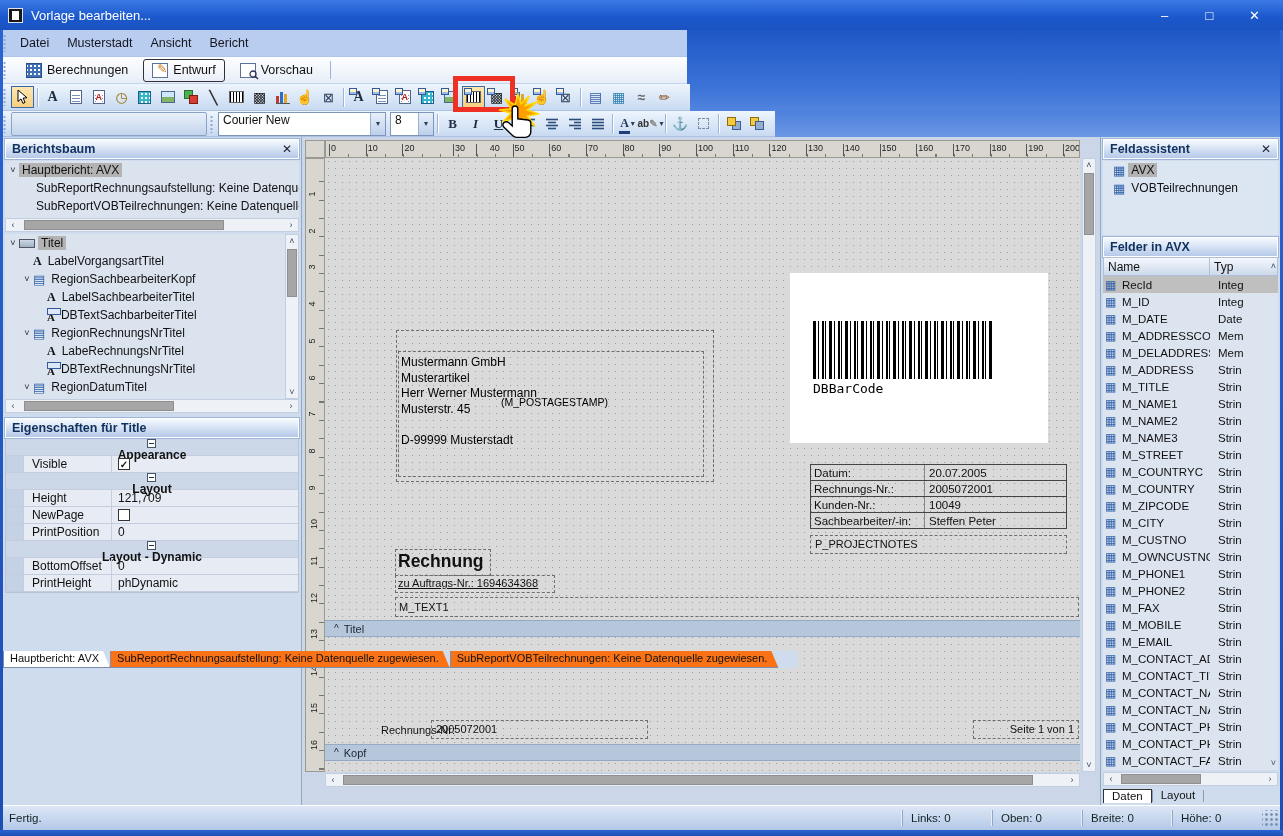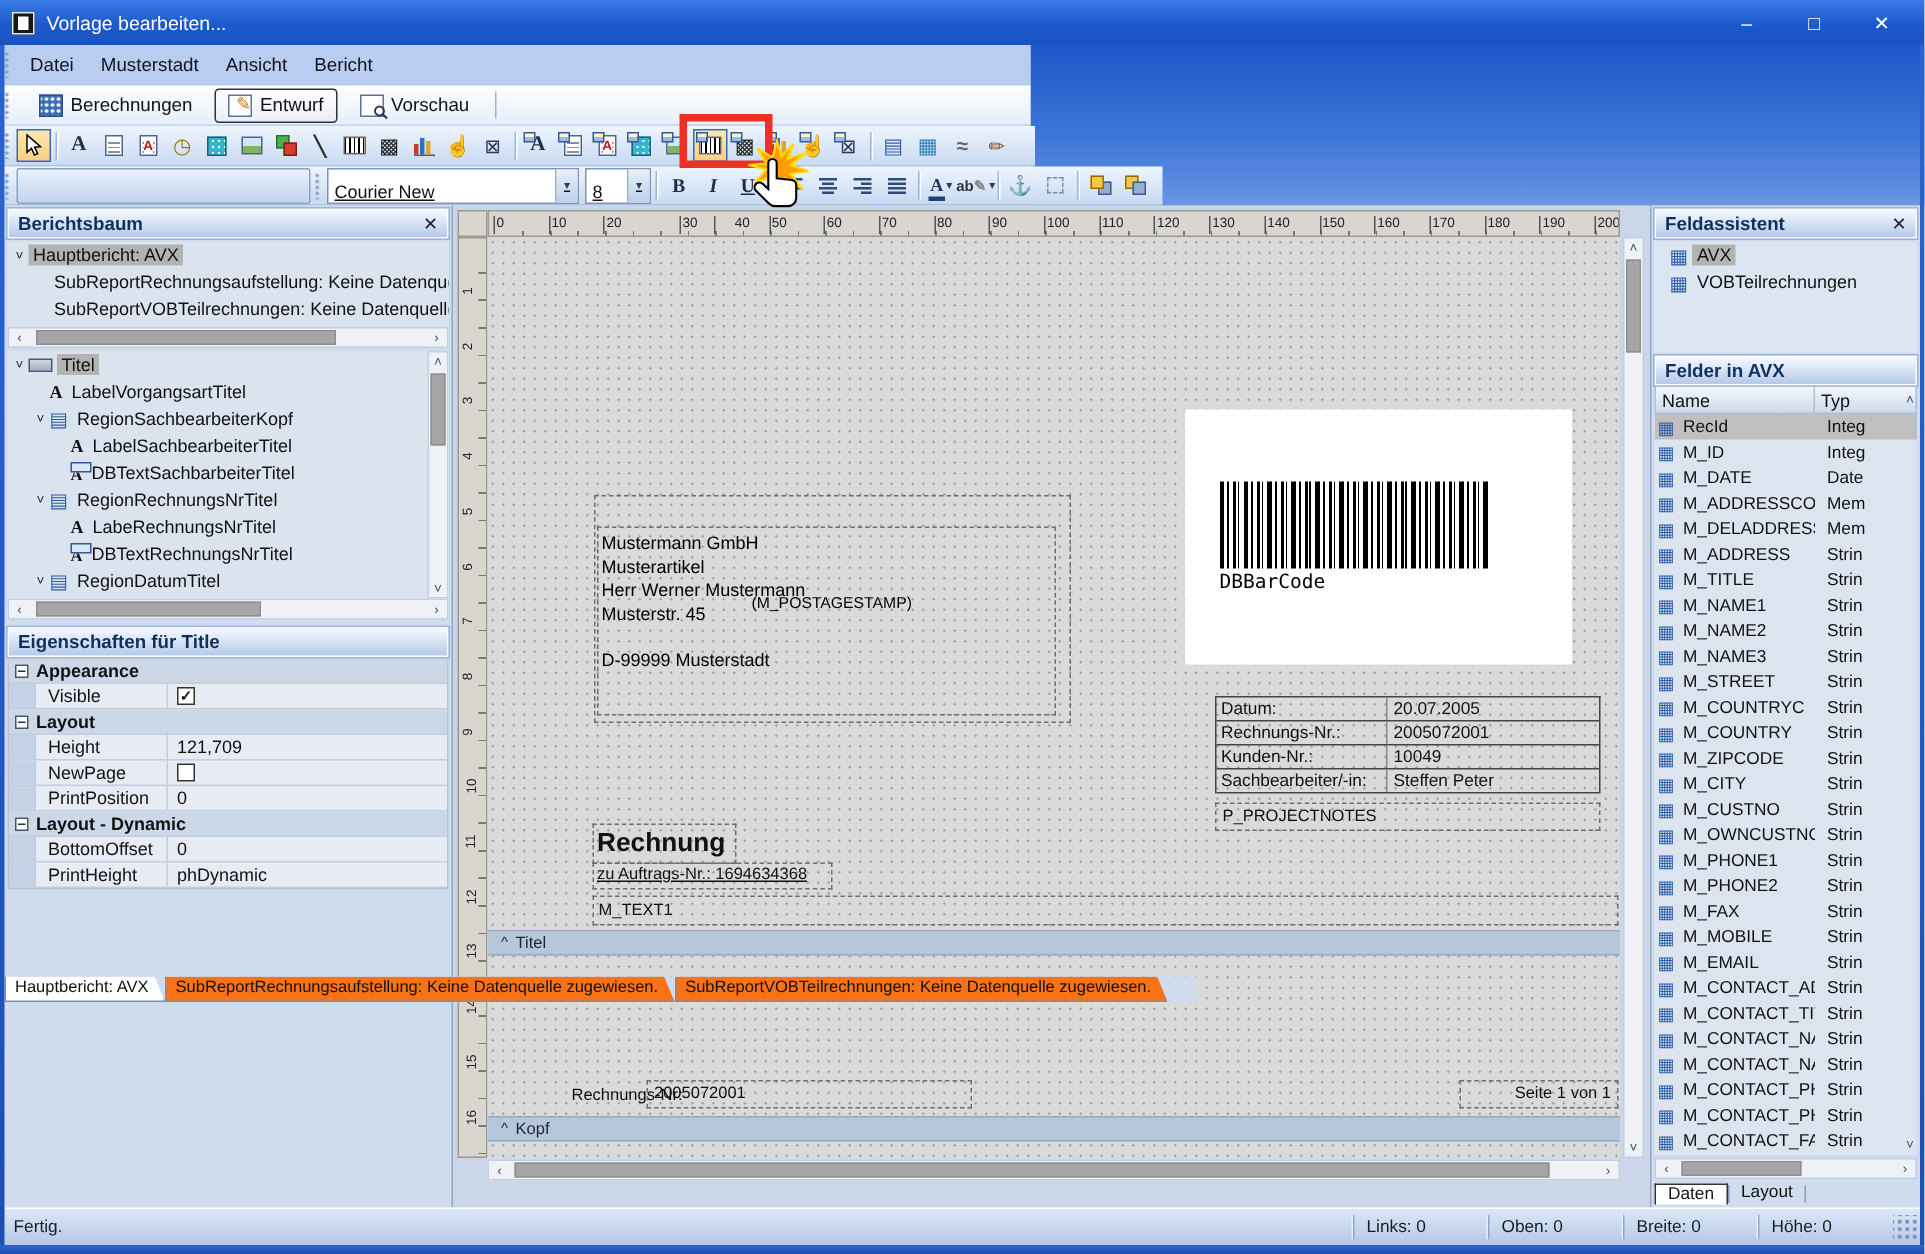--- a/index.html
+++ b/index.html
@@ -72,21 +72,21 @@
   .gChart i:nth-child(3){ background:#e0a62b; height:9px; }
   .gHand { font-size:14px; color:#d8a51c; }
   .gX { font-size:13px; color:#2a3a55; }
   .gList { font-size:14px; color:#3a62a8; }
   .gTable { font-size:14px; color:#2f7fb0; }
   .gWavy { font-size:14px; color:#666; font-weight:bold; }
   .gBrush { font-size:13px; color:#8b4513; }
   .db-mini { position:absolute; left:1px; top:1px; width:8px; height:7px;
     background:linear-gradient(180deg,#fdf4c8 50%,#9db9e4 50%); border:1px solid #33589c; }
 
-  .combo { height:24px; background:#fff; border:1px solid #7e94b8; display:flex; align-items:flex-end; font-size:12px; flex:none;text-decoration:underline; }
+  .combo { height:24px; background:#fff; border:1px solid #7e94b8; display:flex; align-items:flex-start; font-size:12px; flex:none; }
   .combo .val { flex:1; padding:0 4px; overflow:hidden; white-space:nowrap; }
   .combo .dd { width:15px; height:100%; background:linear-gradient(180deg,#e8f0fb,#bcd0ec); border-left:1px solid #9cb0d0;
     display:flex; align-items:center; justify-content:center; font-size:8px; color:#2c3e5c; }
   #style-combo { width:196px; background:linear-gradient(180deg,#e9f0fa,#c3d4ec); border:1px solid #8aa2c4; border-radius:2px; }
   .fB { font-family:"Liberation Serif",serif; font-weight:bold; font-size:13px; color:#1e2c44; }
   .fI { font-family:"Liberation Serif",serif; font-style:italic; font-weight:bold; font-size:13px; color:#1e2c44; }
   .fU { font-family:"Liberation Serif",serif; text-decoration:underline; font-weight:bold; font-size:13px; color:#1e2c44; }
   .fcA { position:relative; font-family:"Liberation Serif",serif; font-weight:bold; font-size:12px; color:#203864; }
   .fcA .bar { position:absolute; left:-1px; right:-1px; bottom:-3px; height:3px; background:#1f3d7a; }
   .hl { font-size:10px; font-weight:bold; color:#333; }
@@ -124,21 +124,21 @@
   .sb-h { height:14px; background:#eef2f7; border:1px solid #c2cfe0; display:flex; align-items:center; }
   .sb-v { width:14px; background:#eef2f7; border:1px solid #c2cfe0; display:flex; flex-direction:column; align-items:center; position:absolute; }
   .sb-ar { width:14px; height:12px; display:flex; align-items:center; justify-content:center; font-size:9px; color:#3a4a66; flex:none; }
   .sb-th { background:#a6a6a6; border:1px solid #8f8f8f; }
   .sb-h .sb-th { height:10px; }
   .sb-v .sb-th { width:10px; }
 
   
   .pg { font-size:12px; background:#e7ecf4; border:1px solid #b7c3d6; }
   .pg-row { height:17px; display:flex; align-items:center; border-bottom:1px solid #c3cddd; }
-  .pg-group { background:#ccd7e8; font-weight:bold; }
+  .pg-group { background:#ccd7e8; font-weight:bold;flex-direction:column; }
   .pg-box { width:9px; height:9px; border:1px solid #456; background:#fff; margin:0 5px 0 4px; position:relative; flex:none; }
   .pg-box::after { content:""; position:absolute; left:1px; right:1px; top:3px; height:1px; background:#234; }
   .pg-gutter { width:18px; align-self:stretch; background:#c5d1e4; border-right:1px solid #c3cddd; flex:none; }
   .pg-label { width:88px; padding-left:8px; flex:none; border-right:1px solid #c3cddd; align-self:stretch; display:flex; align-items:center; }
   .pg-value { padding-left:6px; flex:1; display:flex; align-items:center; }
   .checkbox { width:12px; height:12px; border:1px solid #333; background:#fff; display:inline-flex; align-items:center; justify-content:center; font-size:10px; font-weight:bold; }
 
   
   #canvas { position:absolute; left:302px; top:137px; width:798px; height:668px; background:#cbd7e8; }
   #ruler-corner { position:absolute; left:3px; top:3px; width:20px; height:18px; background:#d9d6cf; border:1px solid #9a9a93; }

